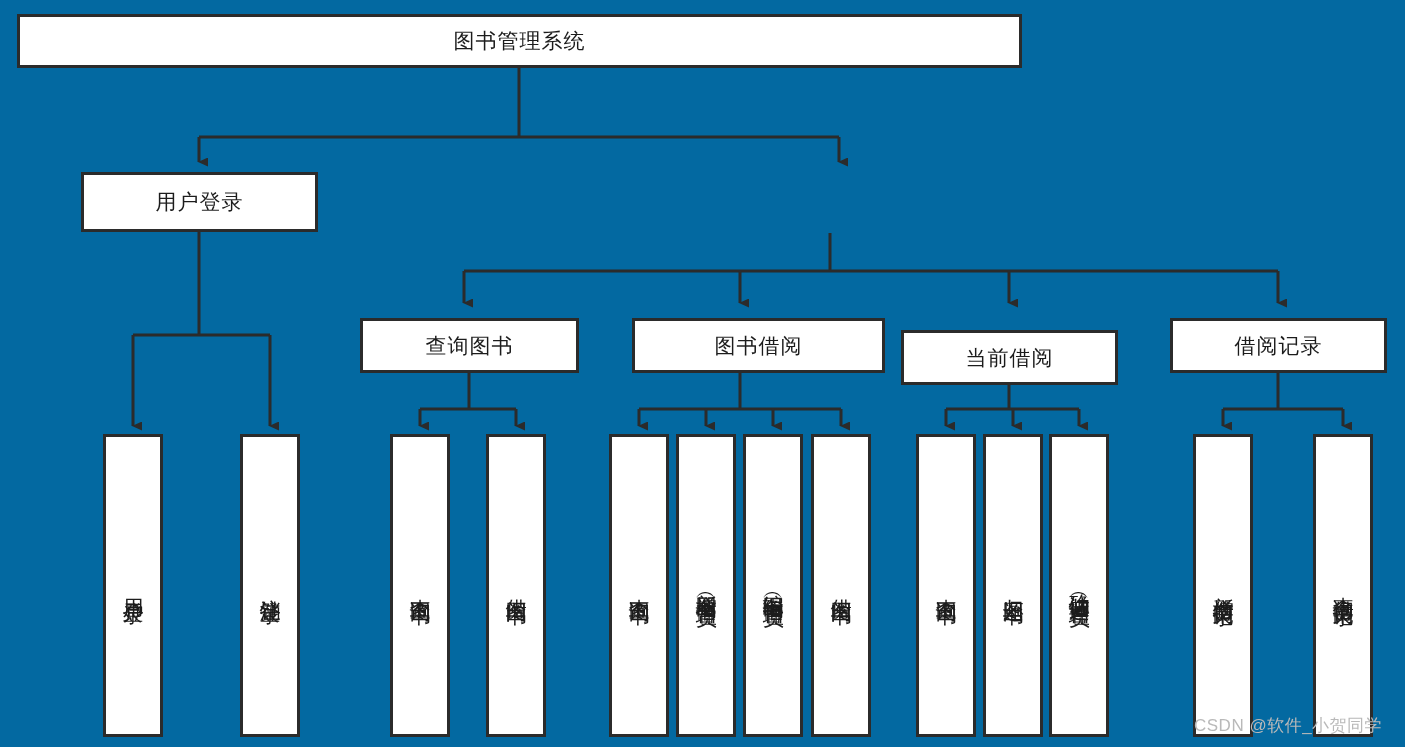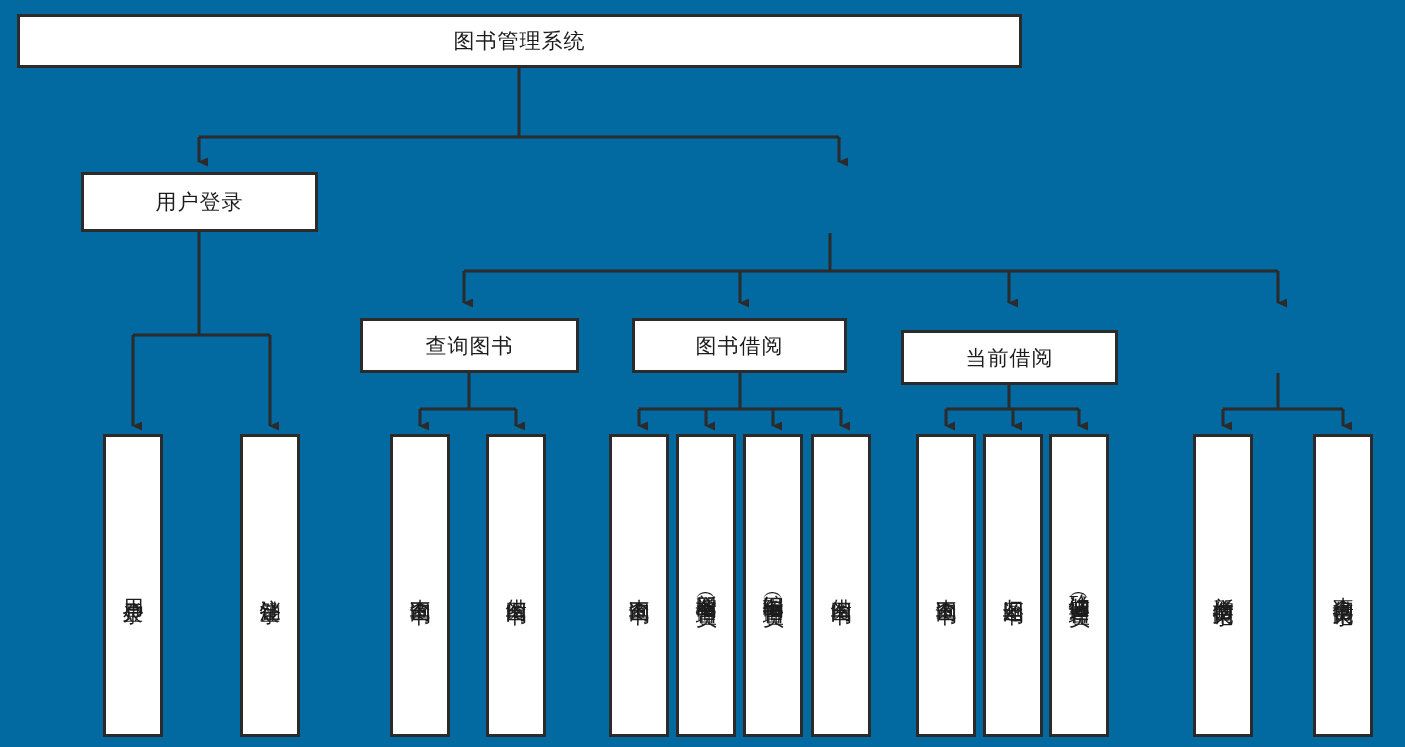--- a/index.html
+++ b/index.html
@@ -121,25 +121,28 @@
     <span>图书管理系统</span>
   </div>
 
   <div class="node h" style="left:81px; top:172px; width:237px; height:60px;">
     <span>用户登录</span>
   </div>
 
   <div class="node h" style="left:360px; top:318px; width:219px; height:55px;">
     <span>查询图书</span>
   </div>
-  <div class="node h" style="left:632px; top:318px; width:215px; height:55px;">
+  <div class="node h" style="left:632px; top:318px; width:253px; height:55px;">
     <span>图书借阅</span>
   </div>
   <div class="node h" style="left:901px; top:318px; width:217px; height:55px;margin-top:12px;">
     <span>当前借阅</span>
+  </div>
+  <div class="node h" style="left:1170px; top:318px; width:217px; height:55px;">
+    <span>借阅记录</span>
   </div>
 
   <div class="node v" style="left:103px; top:434px; width:60px; height:303px;">
     <span class="vtext">用户登录</span>
   </div>
   <div class="node v" style="left:240px; top:434px; width:60px; height:303px;">
     <span class="vtext">注销登录</span>
   </div>
 
   <div class="node v" style="left:390px; top:434px; width:60px; height:303px;">
@@ -172,14 +175,15 @@
     <span class="vtext">确认归还（管理员）</span>
   </div>
 
   <div class="node v" style="left:1193px; top:434px; width:60px; height:303px;">
     <span class="vtext">新增借阅记录</span>
   </div>
   <div class="node v" style="left:1313px; top:434px; width:60px; height:303px;">
     <span class="vtext">查询借阅记录</span>
   </div>
 
+  <div class="watermark" style="left:1194px; top:714px;">CSDN @软件_小贺同学</div>
 
 </div>
 
 </body></html>

